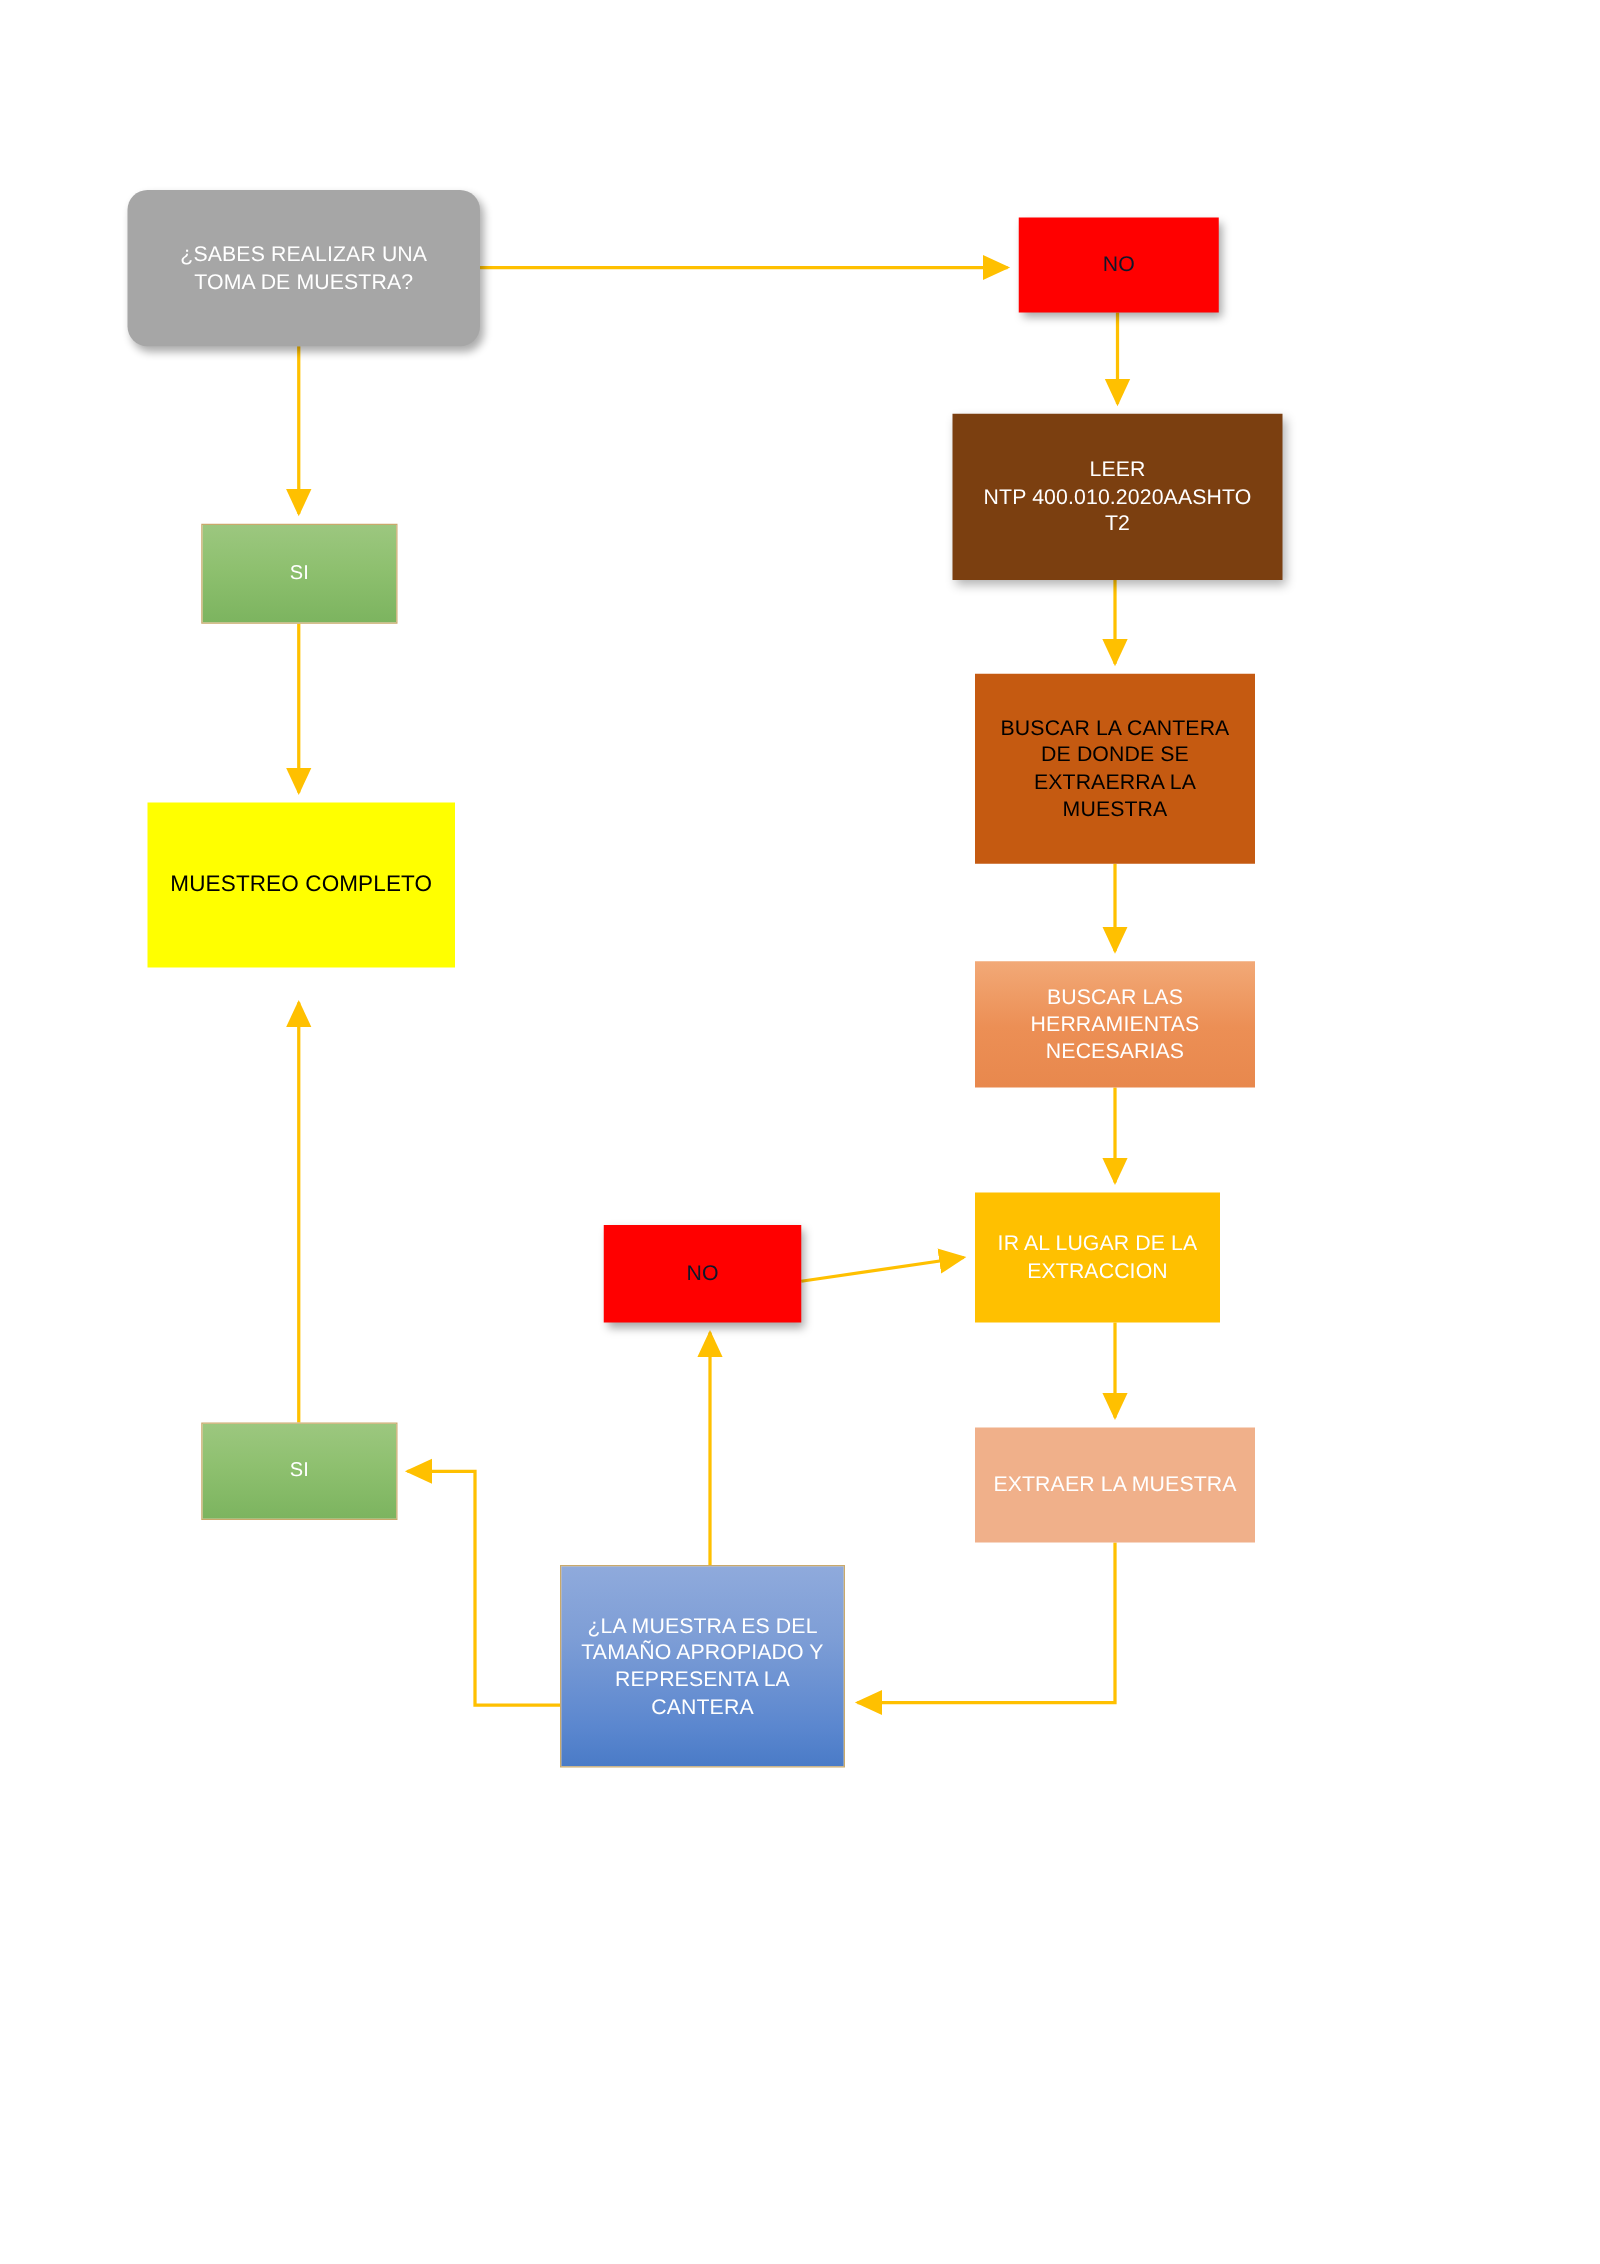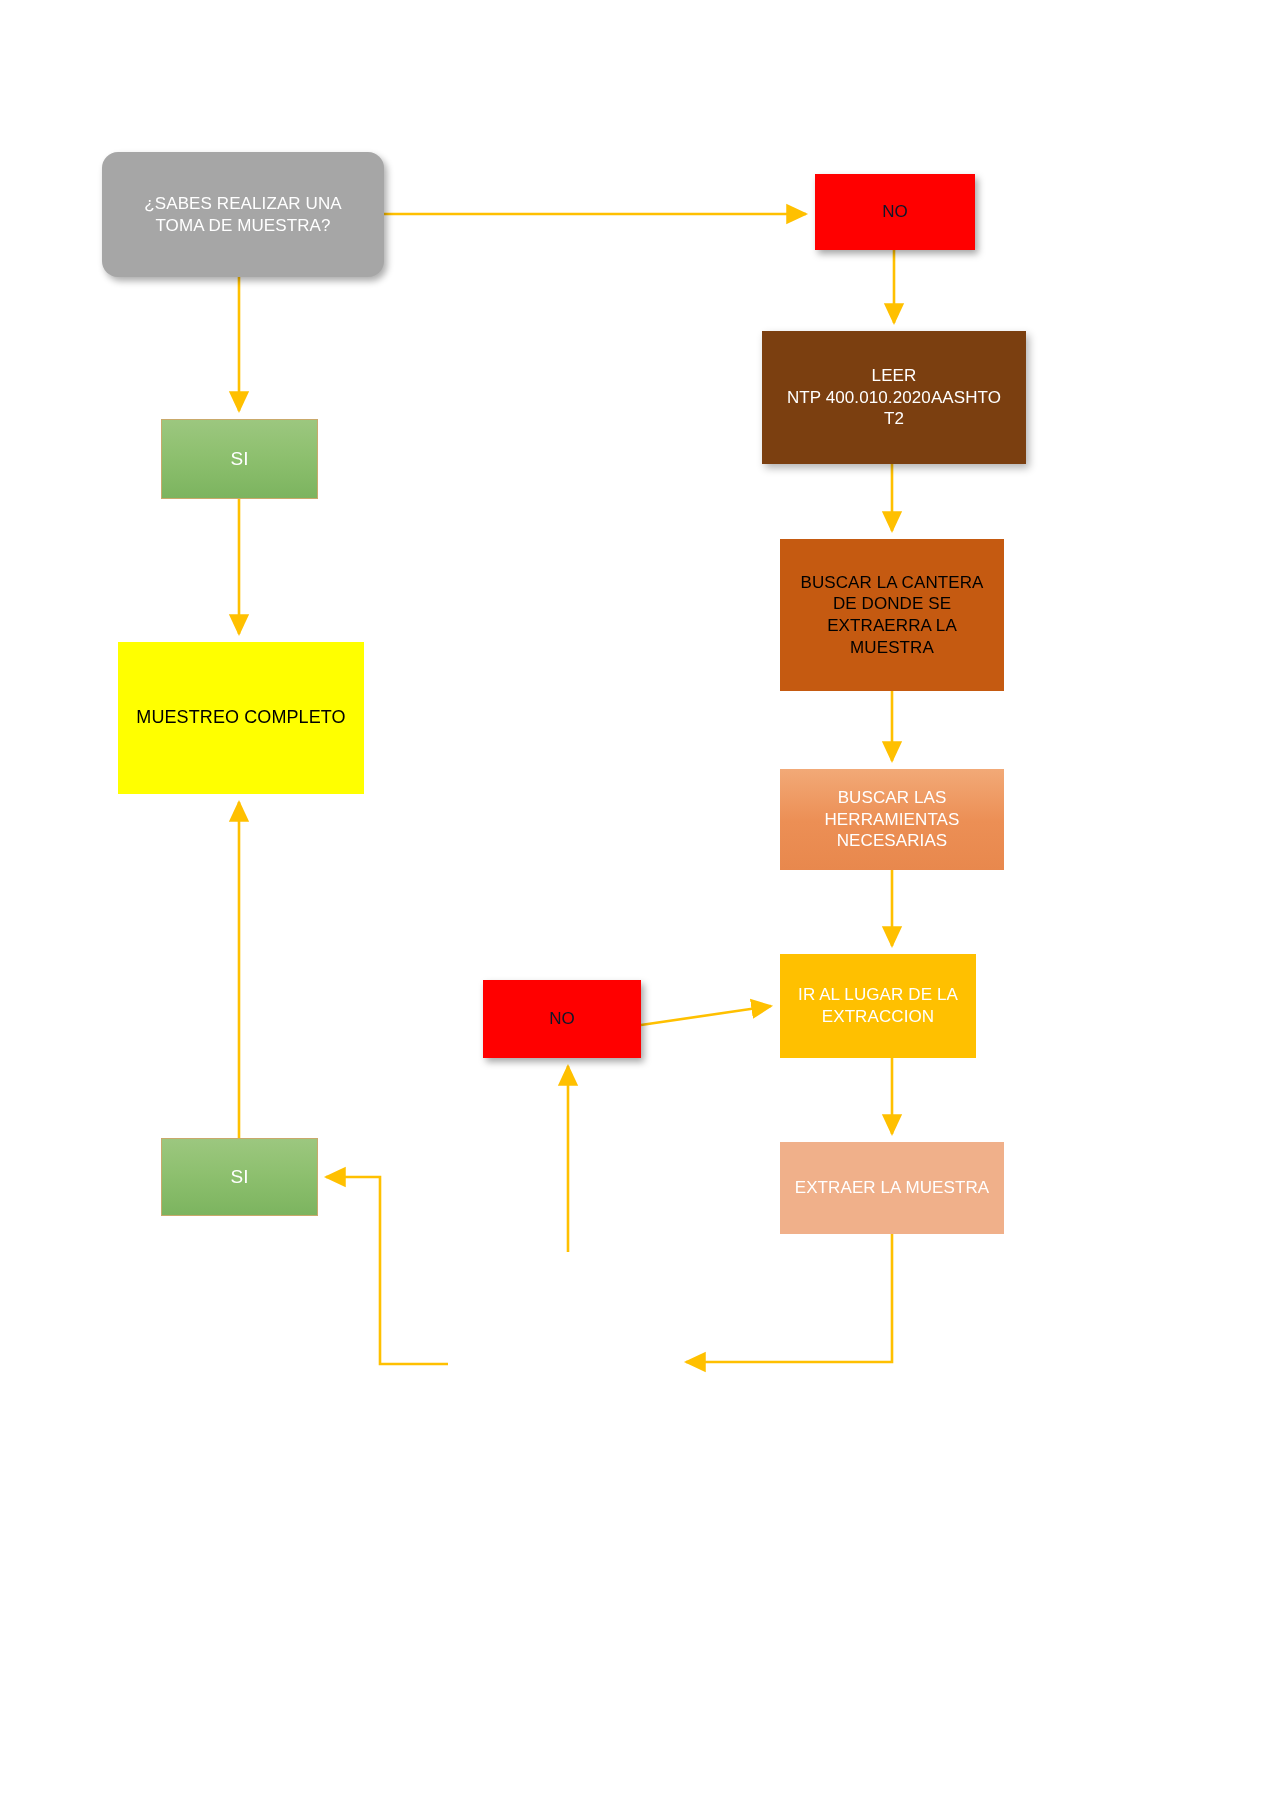--- a/index.html
+++ b/index.html
@@ -82,21 +82,21 @@
   .n-decision {
     background: linear-gradient(180deg, #8faadc 0%, #7e9ed6 35%, #5b87cf 80%, #4a7bc7 100%);
     color: #ffffff;
     font-size: 17px;
     padding: 0 8px;
     border: 1px solid #c9a96b;
   }
   .n-si {
     background: linear-gradient(180deg, #9cc77f 0%, #8ec06f 45%, #7cb45f 100%);
     color: #ffffff;
-    font-size: 19px;
+    font-size: 16px;
     border: 1px solid #c9a96b;
   }
   .n-muestreo {
     background: #ffff00;
     color: #000000;
     font-size: 18px;
   }
 
   
   #wires {
@@ -165,22 +165,26 @@
 
   <div class="node n-herr" style="left:780px; top:755px; width:224px; height:101px;">BUSCAR LAS
 HERRAMIENTAS
 NECESARIAS</div>
 
   <div class="node n-ir" style="left:780px; top:940px; width:196px; height:104px;">IR AL LUGAR DE LA
 EXTRACCION</div>
 
   <div class="node n-extraer" style="left:780px; top:1128px; width:224px; height:92px;">EXTRAER LA MUESTRA</div>
 
+  <div class="node n-decision" style="left:448px; top:1238px; width:228px; height:162px;">¿LA MUESTRA ES DEL
+TAMAÑO APROPIADO Y
+REPRESENTA LA
+CANTERA</div>
 
   <div class="node n-no" style="left:483px; top:966px; width:158px; height:78px;">NO</div>
 
   <div class="node n-si" style="left:161px; top:405px; width:157px; height:80px;">SI</div>
 
   <div class="node n-si" style="left:161px; top:1124px; width:157px; height:78px;">SI</div>
 
-  <div class="node n-muestreo" style="left:118px; top:628px; width:246px; height:152px;">MUESTREO COMPLETO</div>
+  <div class="node n-muestreo" style="left:118px; top:628px; width:246px; height:132px;">MUESTREO COMPLETO</div>
 
 </div>
 
 </body></html>

